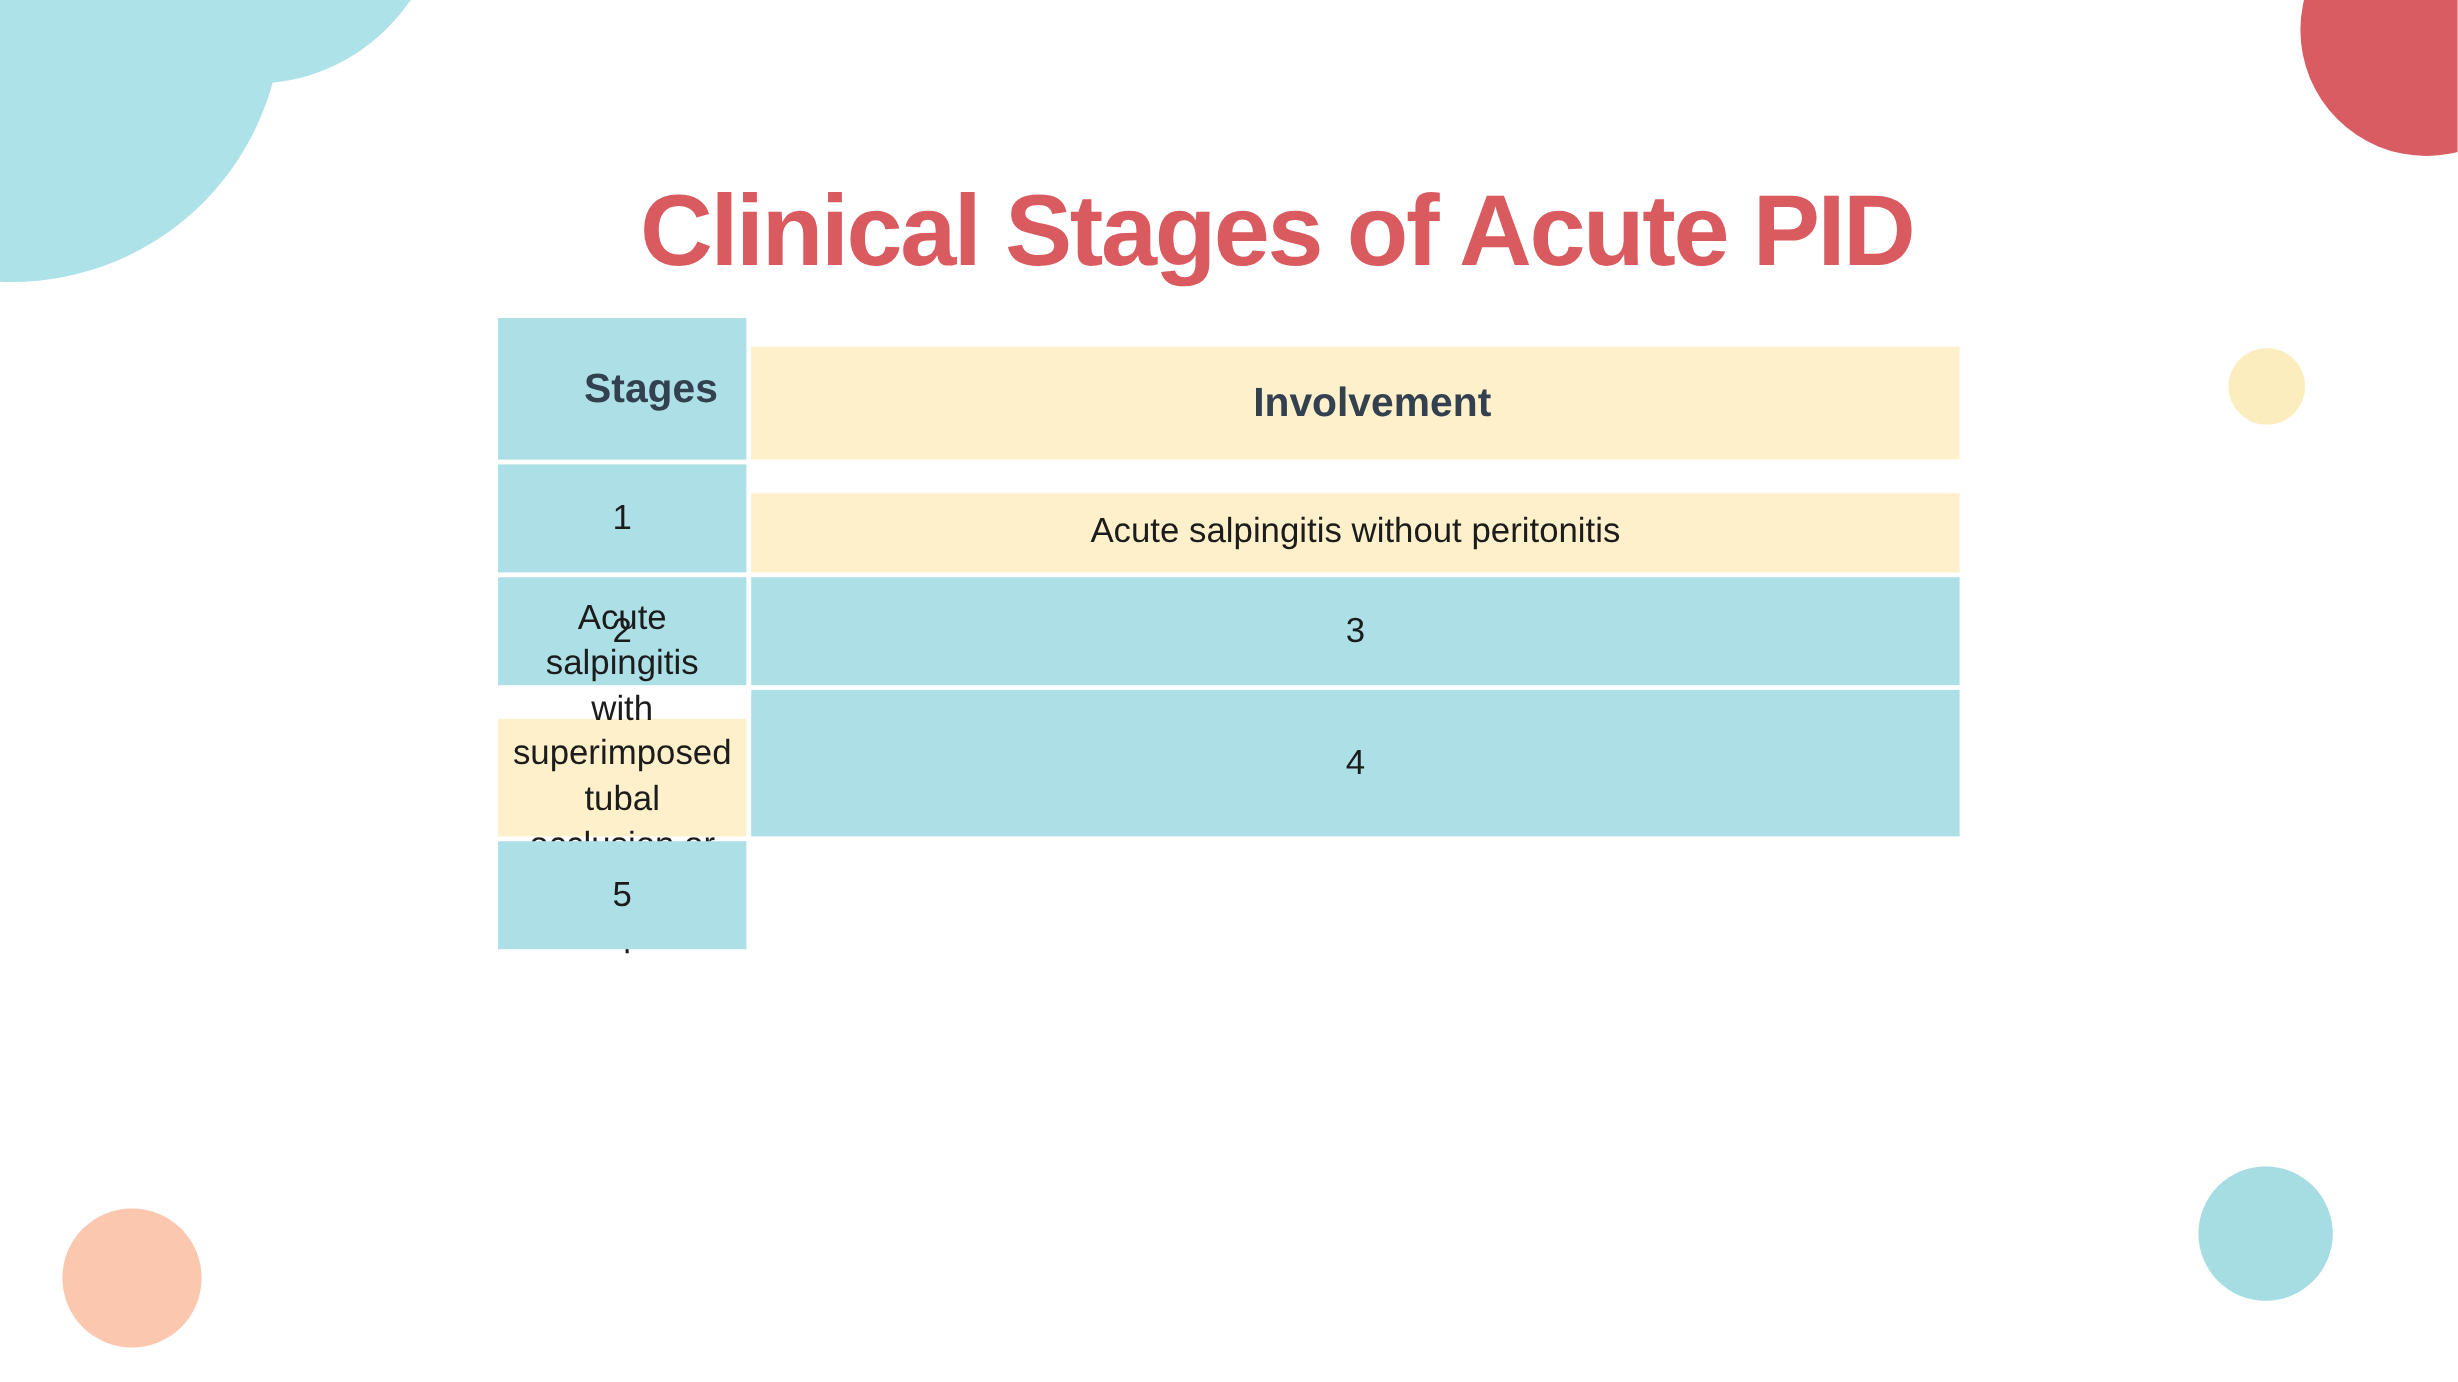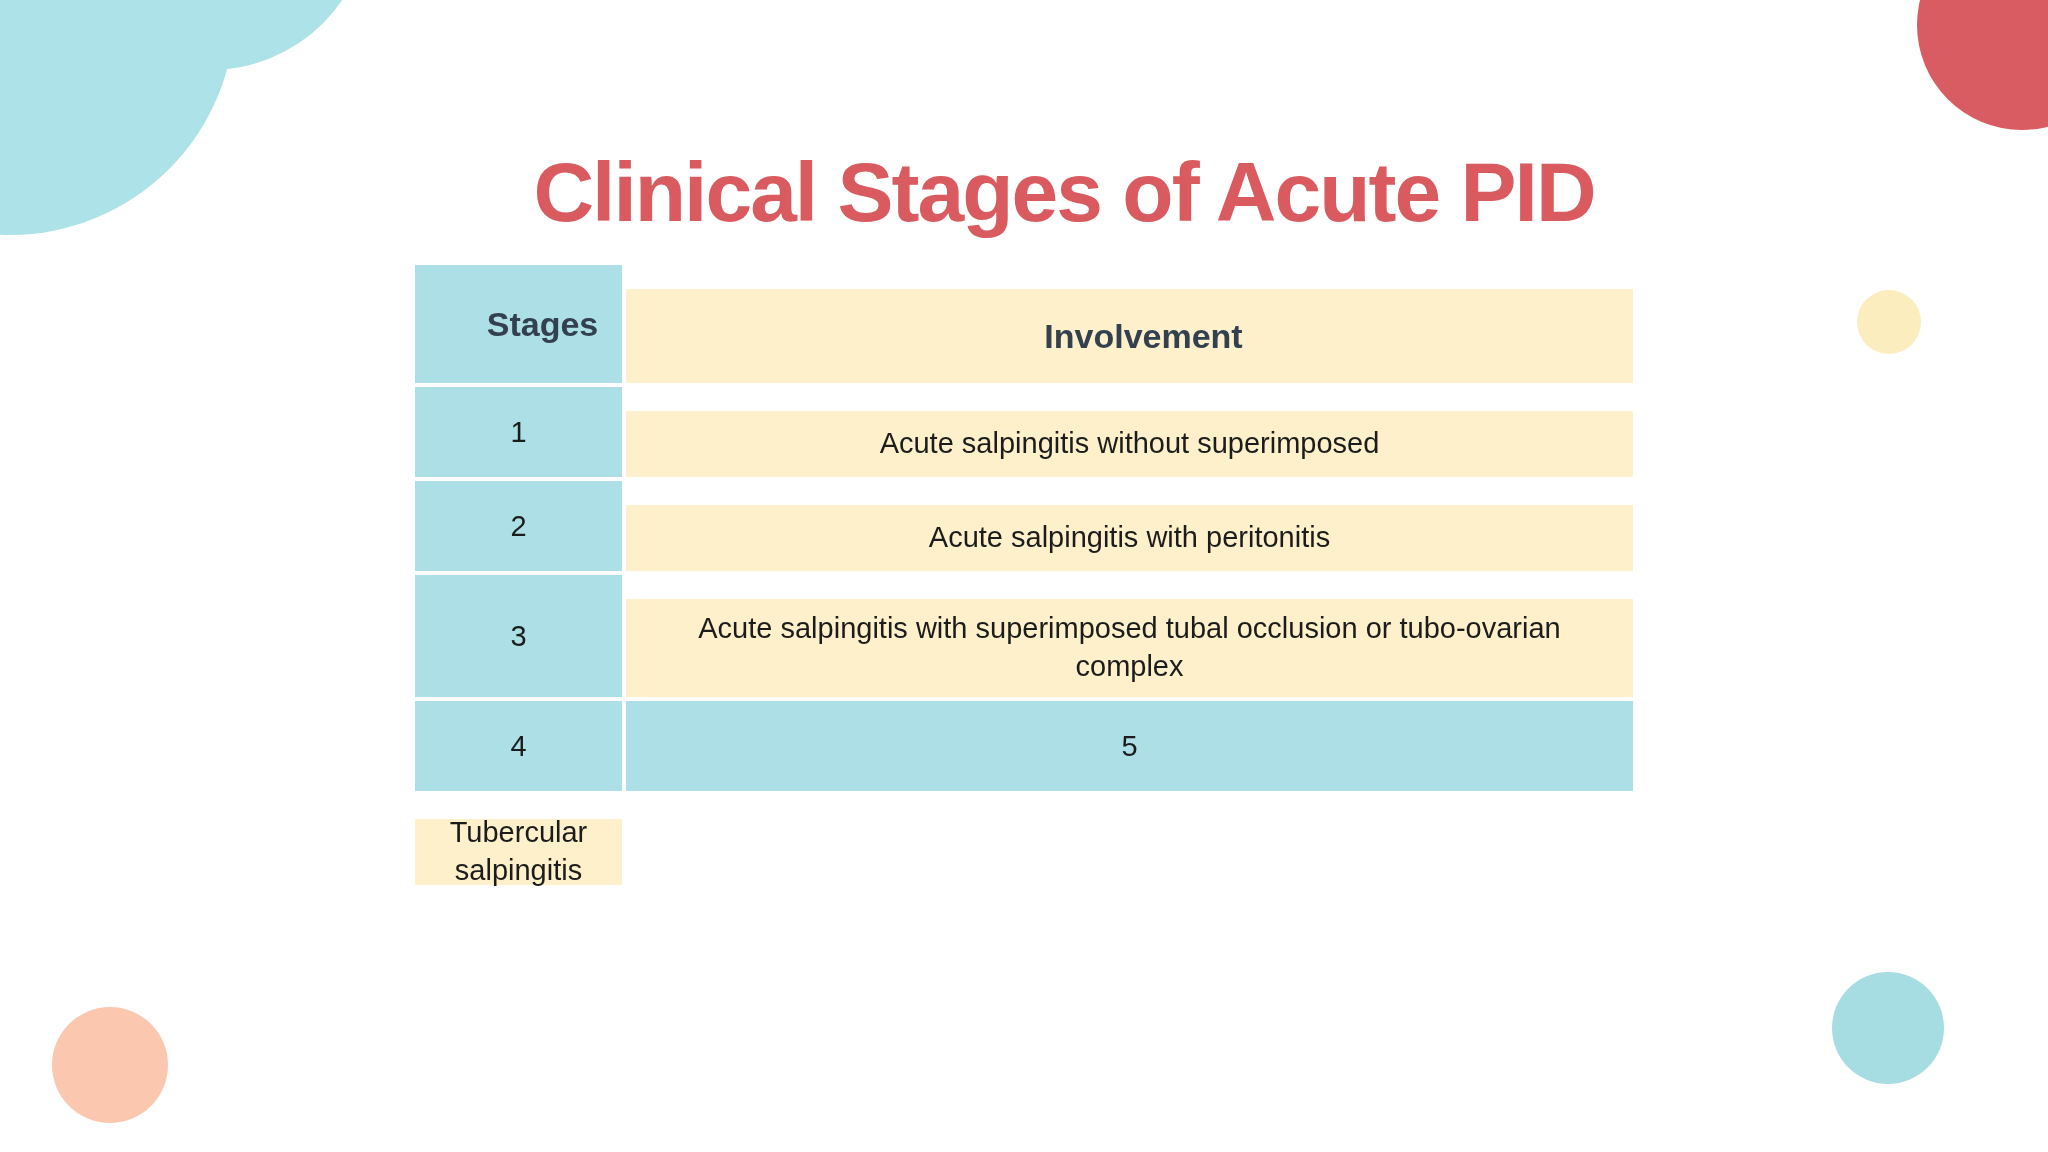--- a/index.html
+++ b/index.html
@@ -105,26 +105,24 @@
 <div class="decor circle-bottom-left"></div>
 
 <h1 class="slide-title">Clinical Stages of Acute PID</h1>
 
 <div class="stages-table">
 
   <div class="cell cell-stage cell-header">Stages</div>
   <div class="cell cell-inv cell-header">Involvement</div>
 
   <div class="cell cell-stage cell-body">1</div>
-  <div class="cell cell-inv cell-body">Acute salpingitis without superimposed</div>
+  <div class="cell cell-inv cell-body">Acute salpingitis without peritonitis</div>
 
   <div class="cell cell-stage cell-body">2</div>
-  <div class="cell cell-inv cell-body">Acute salpingitis with peritonitis</div>
 
   <div class="cell cell-stage cell-body">3</div>
   <div class="cell cell-inv cell-body">Acute salpingitis with superimposed tubal occlusion or tubo-ovarian complex</div>
 
   <div class="cell cell-stage cell-body">4</div>
 
   <div class="cell cell-stage cell-body">5</div>
-  <div class="cell cell-inv cell-body">Tubercular salpingitis</div>
 
 </div>
 
 </body></html>

